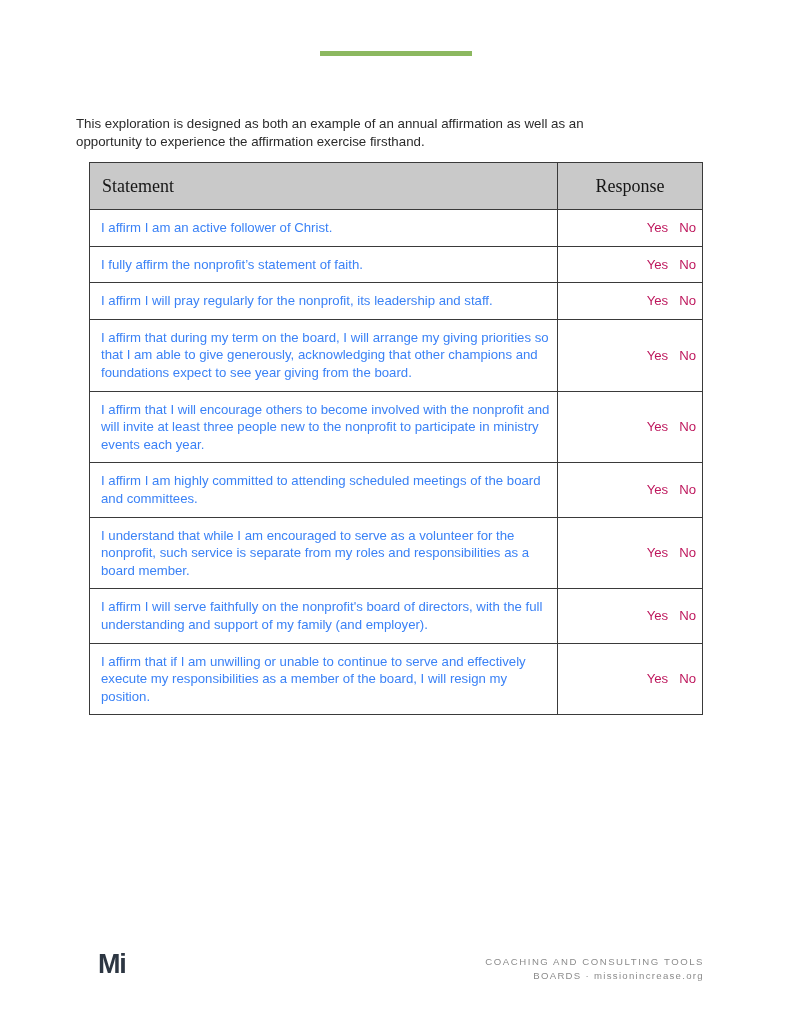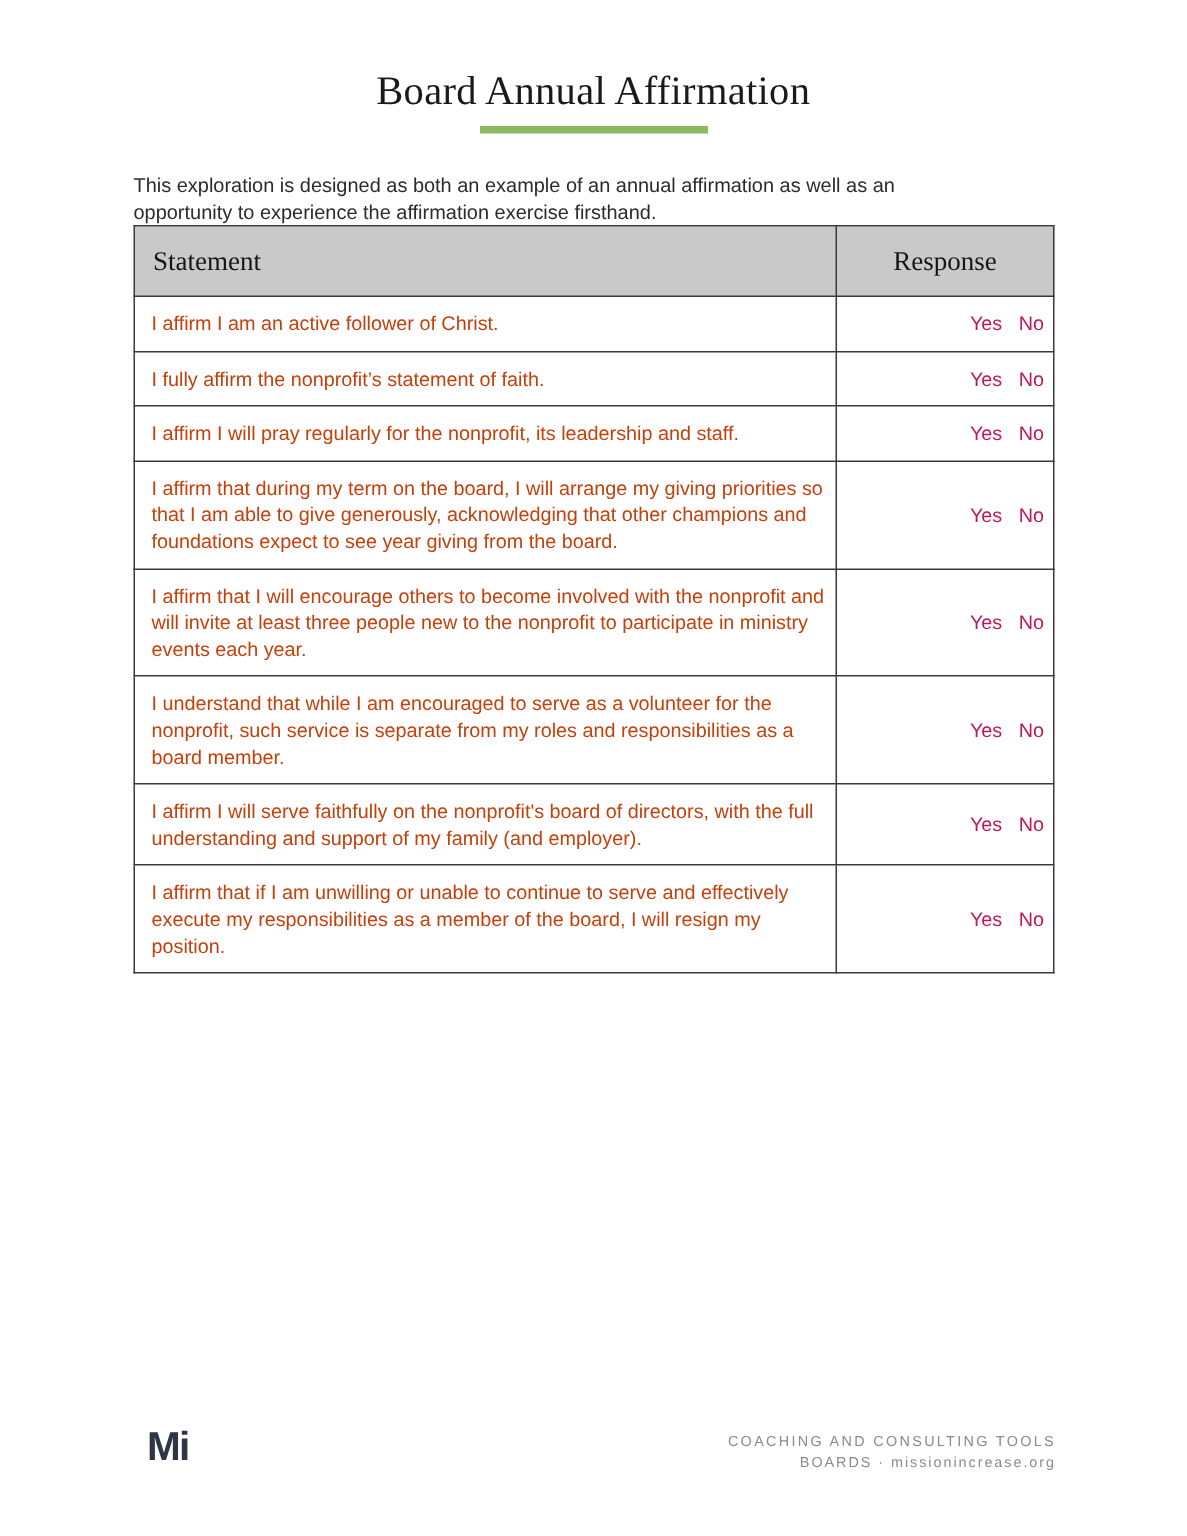--- a/index.html
+++ b/index.html
@@ -41,31 +41,31 @@
     width: 152px;
     height: 5px;
     background: #8cb860;
     margin: 7px auto 0 auto;
   }
 
   
   .intro {
     position: absolute;
     top: 102px;
-    left: 89px;
+    left: 76px;
     width: 555px;
     font-size: 13.3px;
     line-height: 18px;
     color: #2b2b2b;
   }
 
   
   .affirm-table {
     position: absolute;
-    top: 150px;
+    top: 162px;
     left: 89px;
     width: 613px;
     border-collapse: collapse;
     table-layout: fixed;
   }
   .affirm-table th,
   .affirm-table td {
     border: 1px solid #3a3a3a;
     vertical-align: middle;
   }
@@ -82,21 +82,21 @@
   .th-response  { text-align: center; }
 
   col.c-statement { width: 468px; }
   col.c-response  { width: 145px; }
 
   .affirm-table td.statement-cell {
     text-align: left;
     padding: 9px 0 9px 11px;
     font-size: 13.2px;
     line-height: 17.6px;
-    color: #c2410c;
+    color: #3b82f6;
   }
   .affirm-table td.response-cell {
     text-align: right;
     padding: 9px 6px;
     font-size: 13.2px;
     color: #be185d;
     white-space: nowrap;
   }
   .response-cell .opt {
     display: inline-block;
@@ -126,21 +126,20 @@
     letter-spacing: 1.55px;
   }
   .footer-right .fr-line2 { letter-spacing: 1.3px; }
 </style>
 </head>
 <body>
 
 <div class="page">
 
   <div class="title-wrap">
-    <h1 class="doc-title">Board Annual Affirmation</h1>
     <div class="title-rule"></div>
   </div>
 
   <p class="intro">This exploration is designed as both an example of an annual affirmation as well as an opportunity to experience the affirmation exercise firsthand.</p>
 
   <table class="affirm-table">
     <colgroup>
       <col class="c-statement">
       <col class="c-response">
     </colgroup>
@@ -165,20 +164,24 @@
         </tr>
         <tr>
           <td class="statement-cell">I affirm that during my term on the board, I will arrange my giving priorities so that I am able to give generously, acknowledging that other champions and foundations expect to see year giving from the board.</td>
           <td class="response-cell"><span class="opt opt-yes">Yes</span><span class="opt opt-no">No</span></td>
         </tr>
         <tr>
           <td class="statement-cell">I affirm that I will encourage others to become involved with the nonprofit and will invite at least three people new to the nonprofit to participate in ministry events each year.</td>
           <td class="response-cell"><span class="opt opt-yes">Yes</span><span class="opt opt-no">No</span></td>
         </tr>
         <tr>
+          <td class="statement-cell">I affirm I am highly committed to attending scheduled meetings of the board and committees.</td>
+          <td class="response-cell"><span class="opt opt-yes">Yes</span><span class="opt opt-no">No</span></td>
+        </tr>
+        <tr>
           <td class="statement-cell">I understand that while I am encouraged to serve as a volunteer for the nonprofit, such service is separate from my roles and responsibilities as a board member.</td>
           <td class="response-cell"><span class="opt opt-yes">Yes</span><span class="opt opt-no">No</span></td>
         </tr>
         <tr>
           <td class="statement-cell">I affirm I will serve faithfully on the nonprofit's board of directors, with the full understanding and support of my family (and employer).</td>
           <td class="response-cell"><span class="opt opt-yes">Yes</span><span class="opt opt-no">No</span></td>
         </tr>
         <tr>
           <td class="statement-cell">I affirm that if I am unwilling or unable to continue to serve and effectively execute my responsibilities as a member of the board, I will resign my position.</td>
           <td class="response-cell"><span class="opt opt-yes">Yes</span><span class="opt opt-no">No</span></td>

